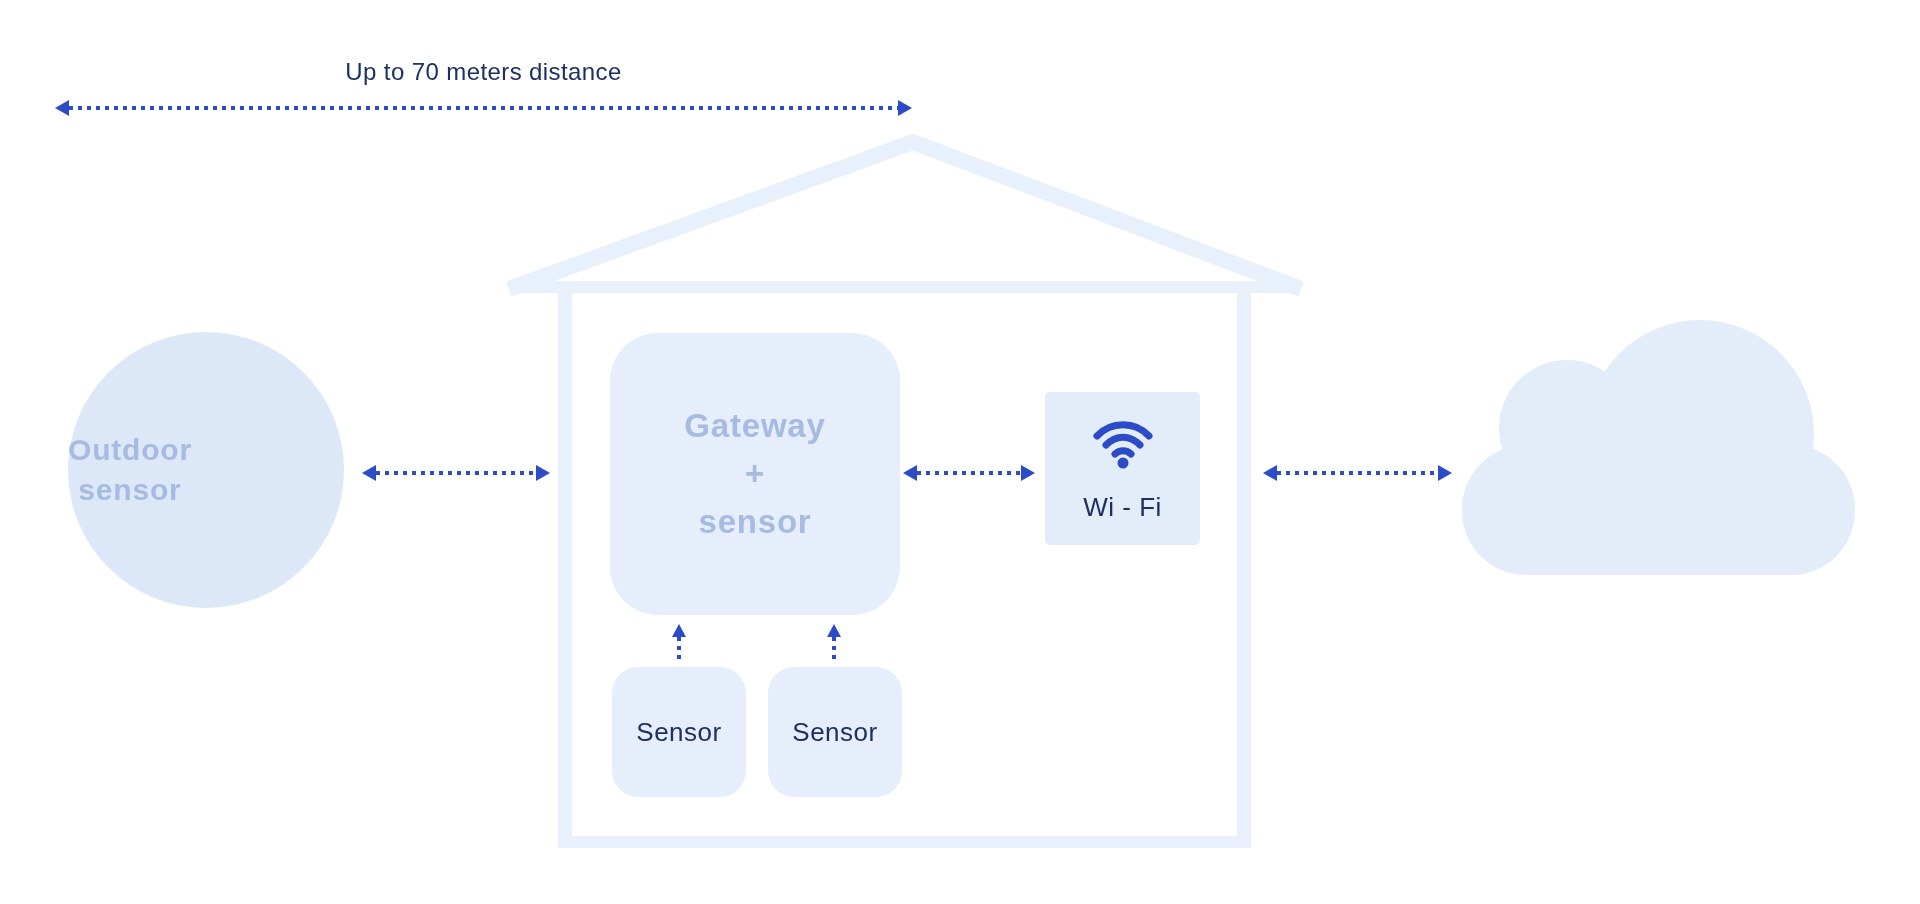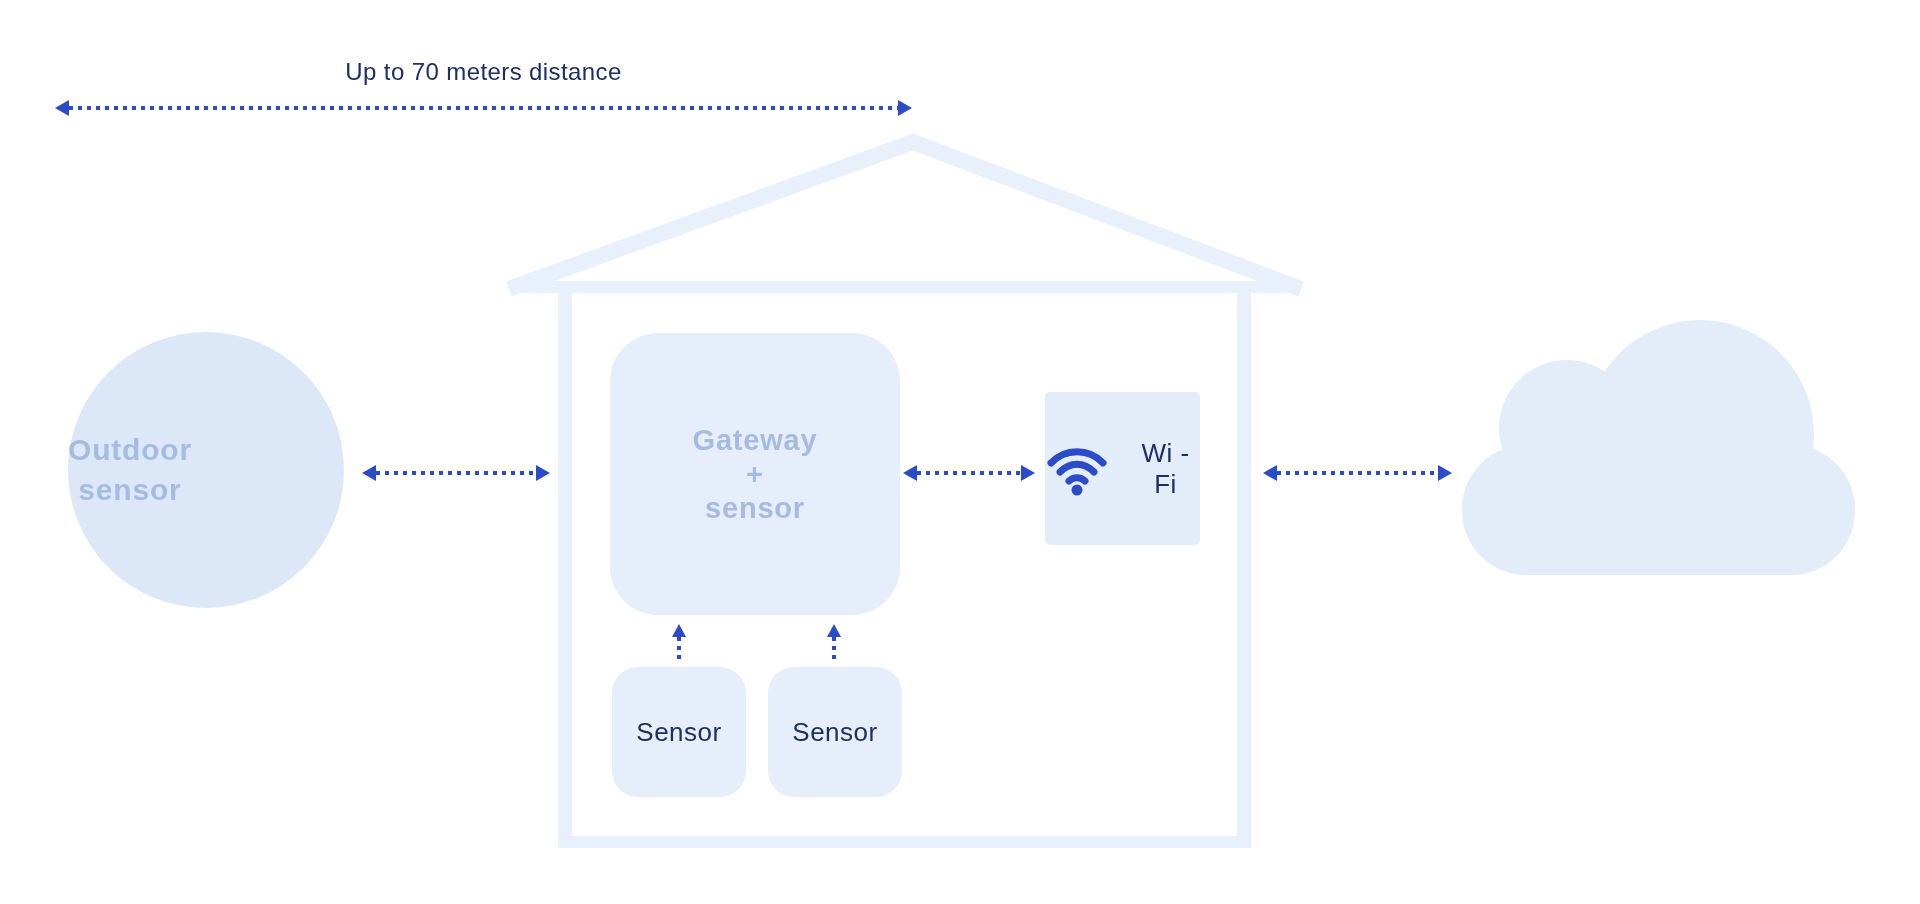--- a/index.html
+++ b/index.html
@@ -57,27 +57,27 @@
     background:var(--circle-fill);
     display:flex;align-items:center;justify-content:flex-start;
   }
   .gateway-box{
     left:610px;top:333px;
     width:290px;height:282px;
     border-radius:48px;
     background:var(--box-fill);
     display:flex;align-items:center;justify-content:center;
   }
-  .gateway-box .big-label{line-height:34px;font-size:29px;}
+  .gateway-box .big-label{line-height:48px;font-size:33px;}
   .wifi-box{
     left:1045px;top:392px;
     width:155px;height:153px;
     border-radius:5px;
     background:var(--wifi-box-fill);
-    display:flex;flex-direction:row;align-items:center;justify-content:center;
+    display:flex;flex-direction:column;align-items:center;justify-content:center;
     gap:22px;
   }
   .sensor-box{
     top:667px;
     width:134px;height:130px;
     border-radius:26px;
     background:var(--box-fill);
     display:flex;align-items:center;justify-content:center;
   }
   .sensor-box.left{left:612px;}

